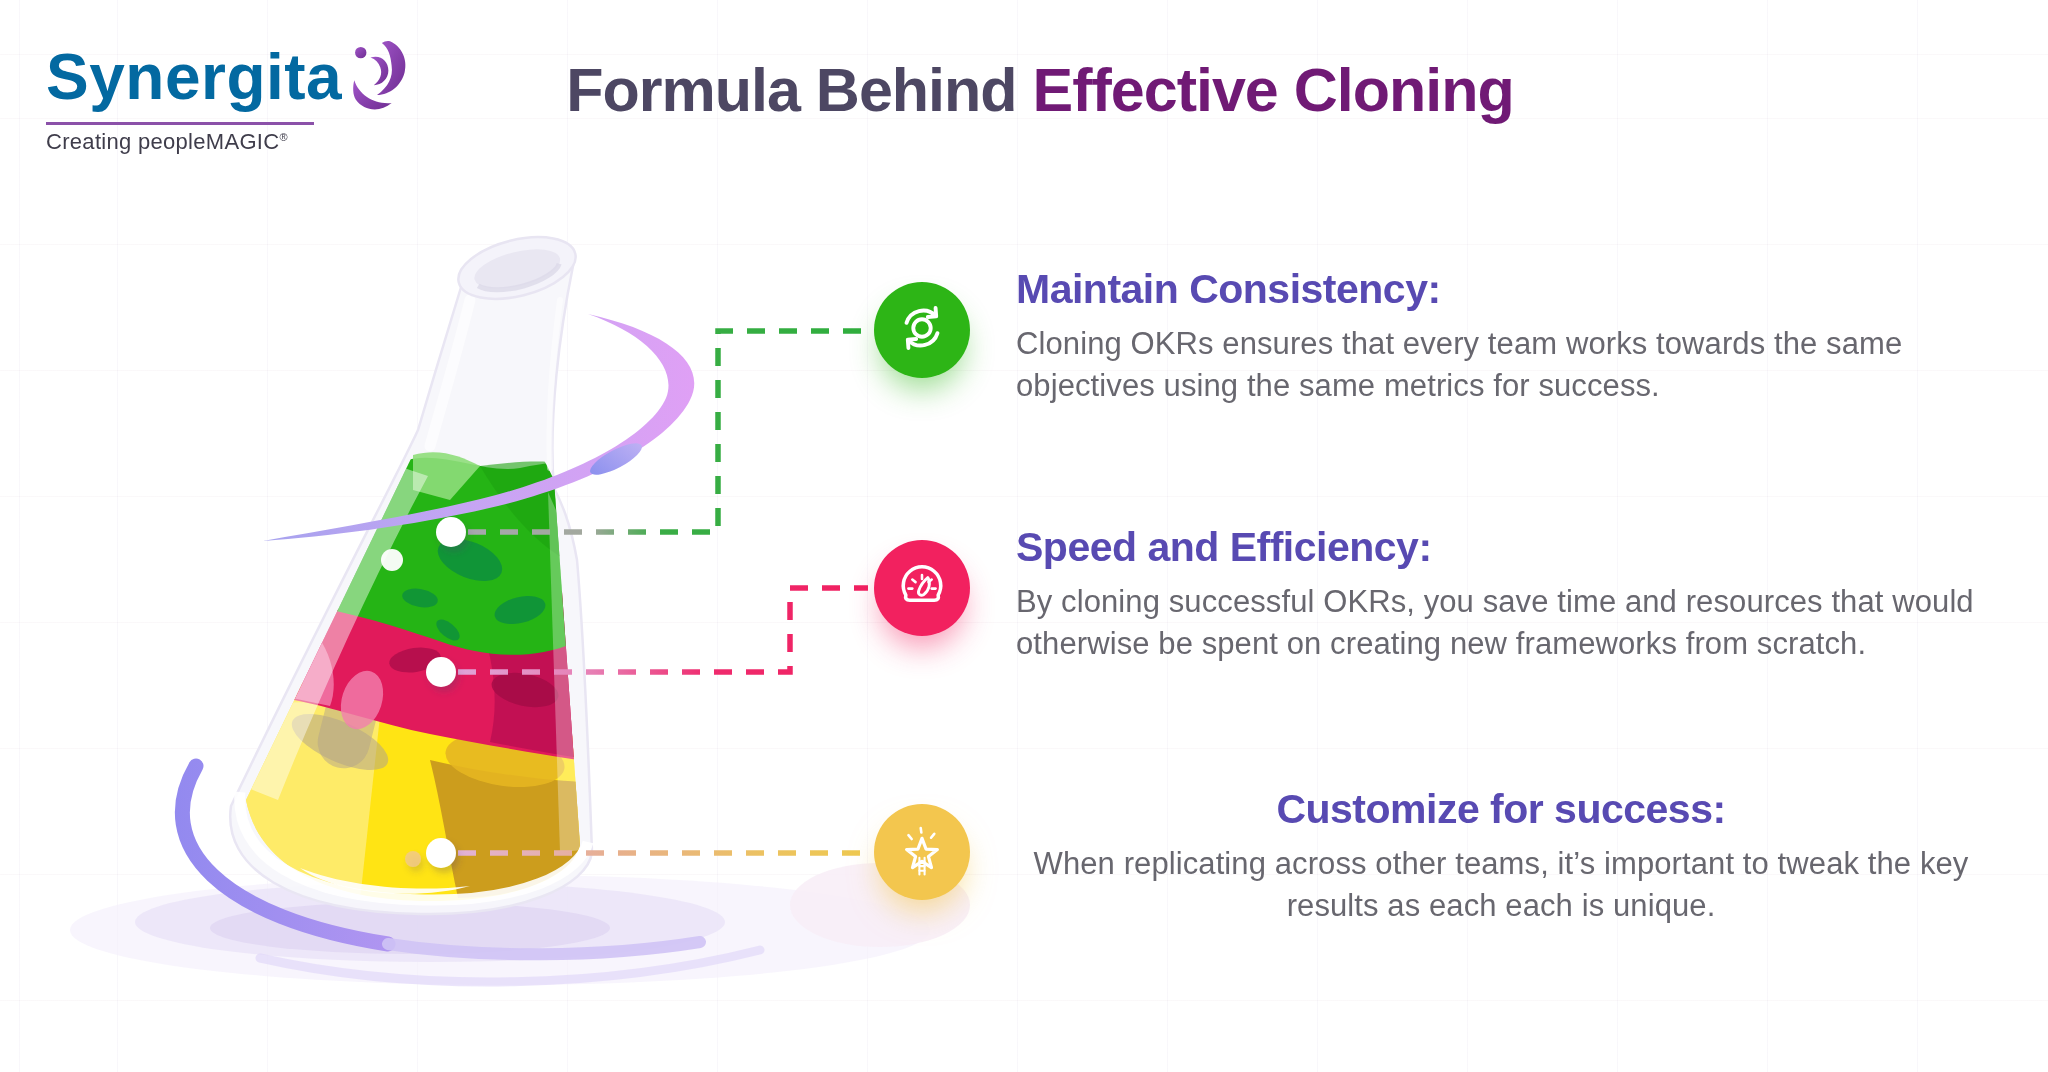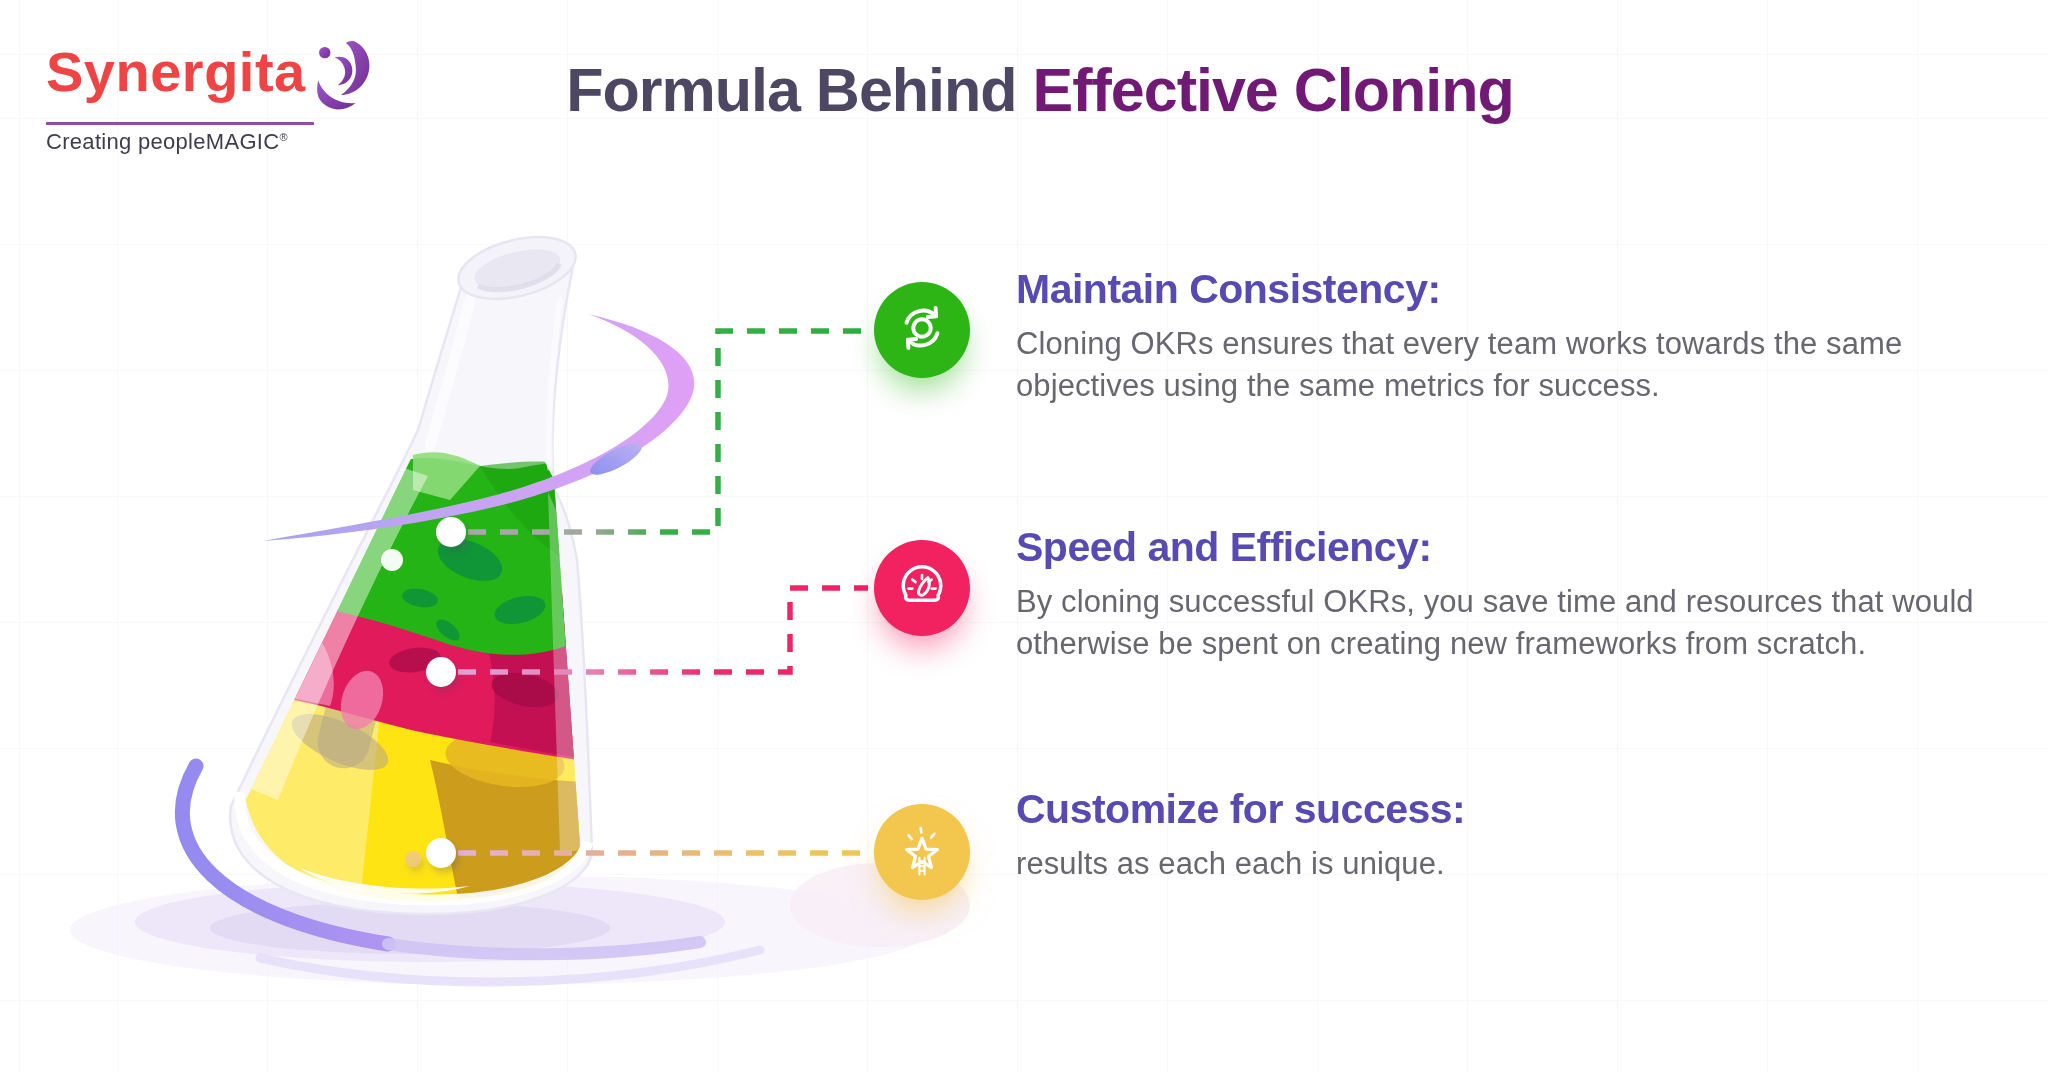--- a/index.html
+++ b/index.html
@@ -6,36 +6,36 @@
   .stage{position:relative;width:2048px;height:1072px;background:#ffffff;overflow:hidden;
          font-family:"Liberation Sans",sans-serif;}
   .grid{position:absolute;inset:0;pointer-events:none;
     background-image:
       repeating-linear-gradient(to right, rgba(150,125,185,0.06) 0 1px, transparent 1px 150px),
       repeating-linear-gradient(to bottom, rgba(170,130,160,0.055) 0 1px, transparent 1px 126px);
     background-position:117px 118px;}
   
   .logo{position:absolute;left:46px;top:36px;width:290px;}
   .logo .brand-row{display:flex;align-items:flex-start;}
-  .logo .brand{font-size:56px;font-weight:700;color:#ef4444;letter-spacing:0.5px;line-height:1.3;}
+  .logo .brand{font-size:64px;font-weight:700;color:#0369a1;letter-spacing:0.5px;line-height:1.3;}
   .logo .swirl{margin-left:2px;margin-top:2px;}
   .logo .rule{height:3px;background:#8b51a9;margin-top:2px;width:268px;}
   .logo .tagline{margin-top:4px;text-align:left;width:268px;font-size:22px;color:#3f3d4b;letter-spacing:0.3px;}
   .logo .tagline sup{font-size:11px;}
   .title{position:absolute;left:420px;top:58px;width:1240px;text-align:center;
          font-size:61px;font-weight:800;letter-spacing:-1px;line-height:1.05;color:#4d4763;}
   .title .hl{color:#701a75;}
   
   .callout-icon{position:absolute;left:874px;width:96px;height:96px;border-radius:50%;
                 display:flex;align-items:center;justify-content:center;}
   .ci-1{top:282px;background:#2db516;box-shadow:0 18px 30px -6px rgba(45,181,22,.45);}
   .ci-2{top:540px;background:#f2215f;box-shadow:0 18px 30px -6px rgba(242,33,95,.45);}
   .ci-3{top:804px;background:#f3c64e;box-shadow:0 18px 30px -6px rgba(243,198,78,.55);}
   .callout-text{position:absolute;left:1016px;width:970px;}
-  .ct-1{top:266px;} .ct-2{top:524px;} .ct-3{top:786px;}
+  .ct-1{top:266px;} .ct-2{top:524px;} .ct-3{top:786px;text-align:center;}
   .callout-text h2{margin:0 0 10px 0;font-size:41px;font-weight:700;letter-spacing:-0.5px;color:#584ab2;}
   .callout-text .body{font-size:31px;line-height:42px;color:#68676f;letter-spacing:0.1px;}
   .illustration{position:absolute;left:0;top:0;pointer-events:none;}
 </style>
 </head>
 <body>
 
 <div class="stage">
   <div class="grid"></div>
 
@@ -253,16 +253,17 @@
   <div class="callout-text ct-2">
     <h2>Speed and Efficiency:</h2>
     <div class="body">
       <div>By cloning successful OKRs, you save time and resources that would</div>
       <div>otherwise be spent on creating new frameworks from scratch.</div>
     </div>
   </div>
   <div class="callout-text ct-3">
     <h2>Customize for success:</h2>
     <div class="body">
+      <div>When replicating across other teams, it’s important to tweak the key</div>
       <div>results as each each is unique.</div>
     </div>
   </div>
 </div>
 
 </body></html>

